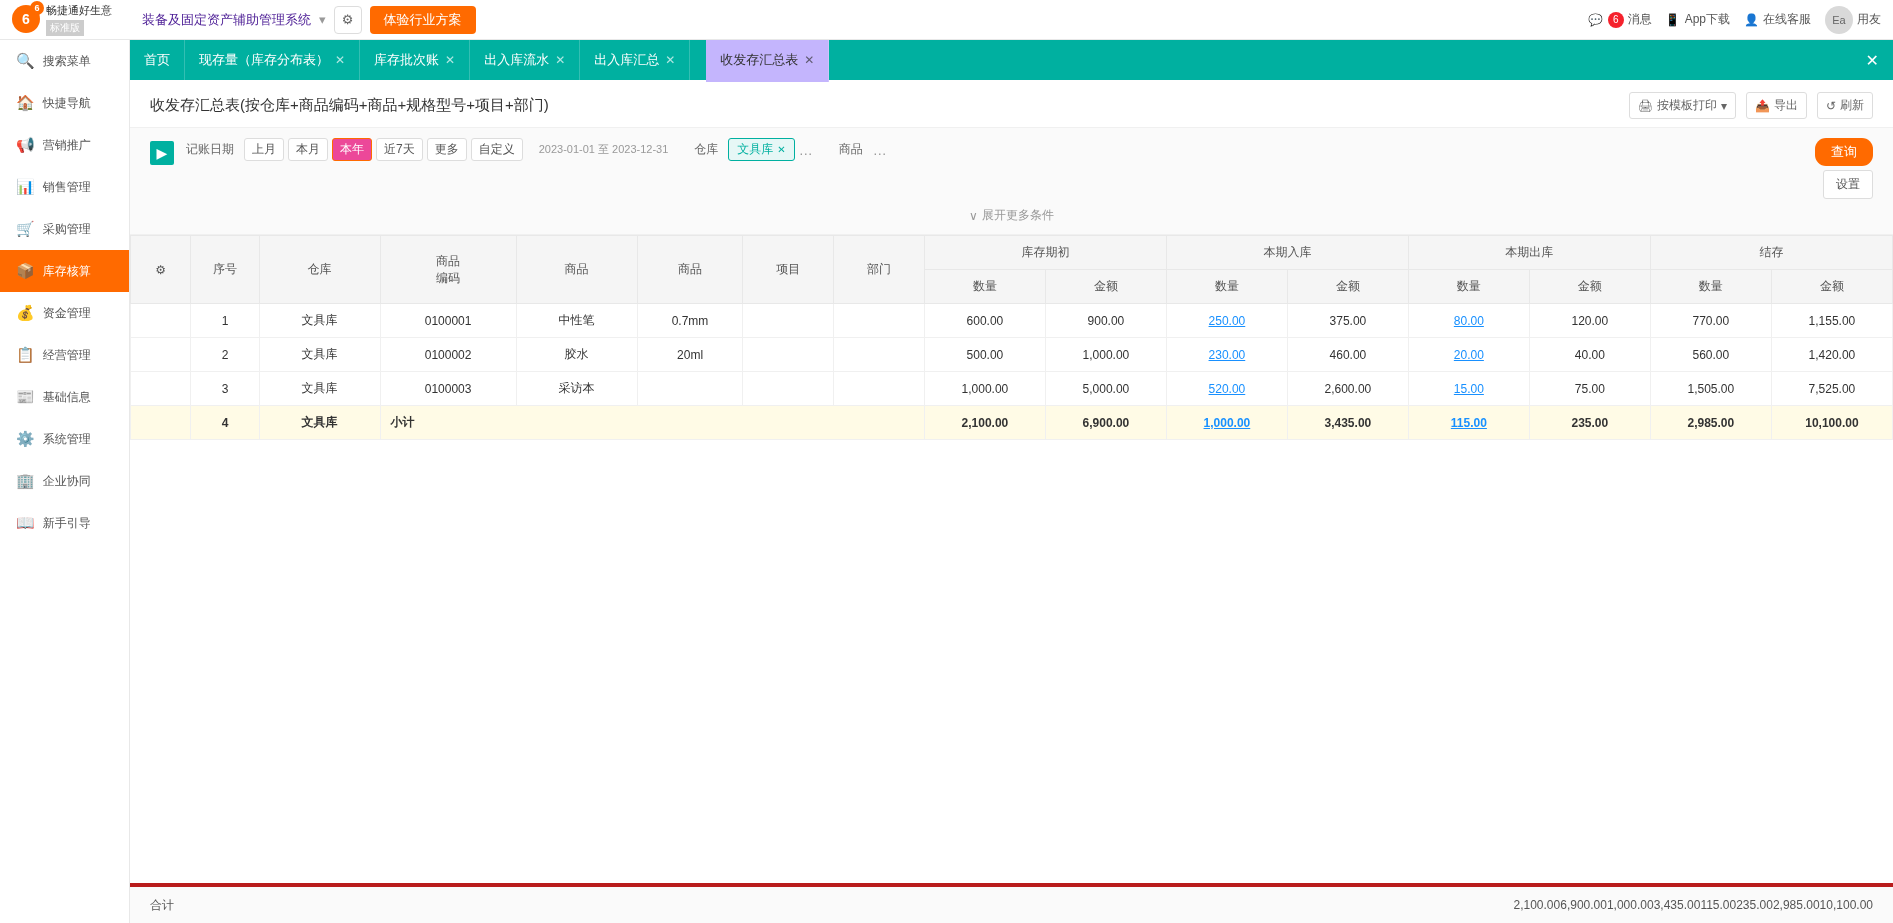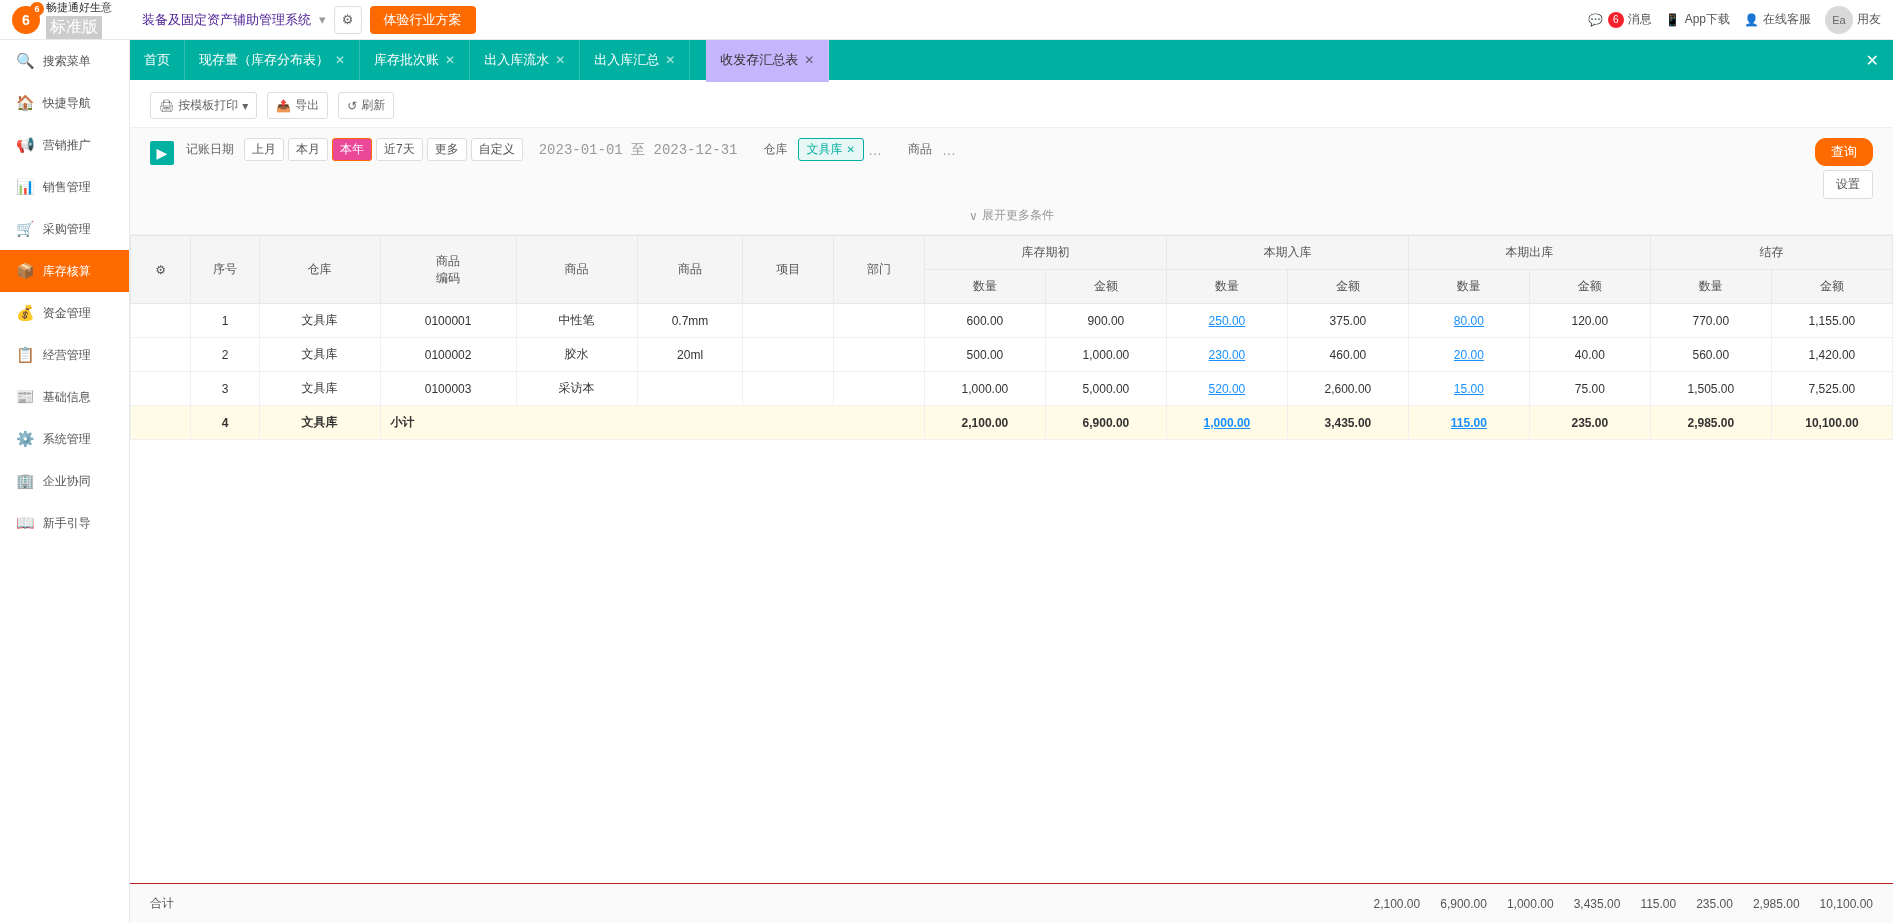--- a/index.html
+++ b/index.html
@@ -69,22 +69,22 @@
     .col-narrow { width: 40px; }
     .col-warehouse { width: 80px; }
     .col-code { width: 90px; }
     .col-name { width: 80px; }
     .col-spec { width: 70px; }
     .col-project { width: 60px; }
     .col-dept { width: 60px; }
     .col-num { width: 80px; }
 
     
-    .bottom-bar { height: 40px; background: #fafafa; border-top: 1px solid #b91c1c; display: flex; align-items: center; padding: 8px 20px; font-size: 12px; color: #555; gap: 20px; flex-shrink: 0; }
-    .标准版-tag { font-size: 16px; color: #fff; background: #ccc; border-radius: 0; padding: 1px 4px; margin-top: 2px; display: inline-block; }
+    .bottom-bar { height: 40px; background: #fafafa; border-top: 4px solid #b91c1c; display: flex; align-items: center; padding: 8px 20px; font-size: 12px; color: #555; flex-shrink: 0; }
+    .标准版-tag { font-size: 10px; color: #fff; background: #ccc; border-radius: 0; padding: 1px 4px; margin-top: 2px; display: inline-block; }
     .query-btn { background: #ff6a00; color: #fff; border: none; padding: 5px 16px; border-radius: 11px; cursor: pointer; font-size: 13px; }
     .set-btn { background: #fff; color: #555; border: 1px solid #ddd; padding: 5px 12px; border-radius: 3px; cursor: pointer; font-size: 12px; }
   </style>
 </head>
 <body>
 
 <div class="top-header">
   <div class="logo-area">
     <div class="logo-icon">
       <span>6</span>
@@ -200,20 +200,21 @@
       <div class="tab-item active">
         <span>收发存汇总表</span>
         <span class="tab-close">✕</span>
       </div>
       <div class="tab-bar-close">✕</div>
     </div>
 
     <div class="page-content">
 
       <div class="page-title-bar">
+        <div class="page-title">收发存汇总表(按仓库+商品编码+商品+规格型号+项目+部门)</div>
         <div class="page-actions">
           <div class="action-btn">
             <span>🖨</span>
             <span>按模板打印</span>
             <span>▾</span>
           </div>
           <div class="action-btn">
             <span>📤</span>
             <span>导出</span>
           </div>
@@ -231,21 +232,21 @@
             <div style="display:flex; align-items:center; gap:10px; flex-wrap:wrap;">
               <span style="color:#666; font-size:12px; white-space:nowrap;">记账日期</span>
               <div style="display:flex; gap:4px;">
                 <button class="date-btn">上月</button>
                 <button class="date-btn">本月</button>
                 <button class="date-btn active">本年</button>
                 <button class="date-btn">近7天</button>
                 <button class="date-btn">更多</button>
                 <button class="date-btn">自定义</button>
               </div>
-              <span style="color:#999; font-size:14px; margin-left:6px;font-family:Liberation Mono, monospace;">2023-01-01 至 2023-12-31</span>
+              <span style="color:#999; font-size:11px; margin-left:6px;">2023-01-01 至 2023-12-31</span>
 
               <span style="color:#666; font-size:12px; margin-left:16px;">仓库</span>
               <div style="display:flex; align-items:center; gap:4px;">
                 <div class="warehouse-tag">
                   <span>文具库</span>
                   <span class="warehouse-tag-close">✕</span>
                 </div>
                 <span style="color:#999; cursor:pointer; font-size:14px;">…</span>
               </div>
 

